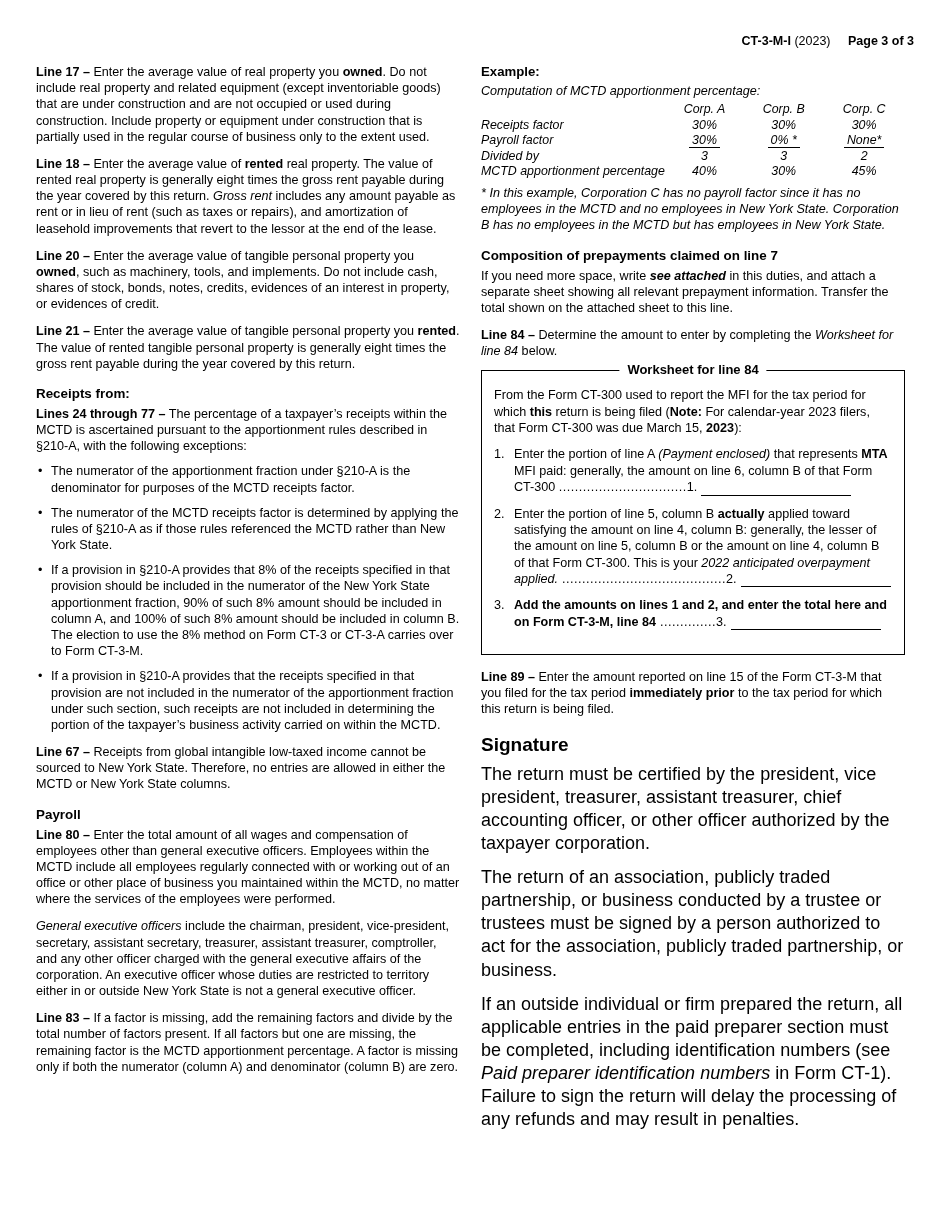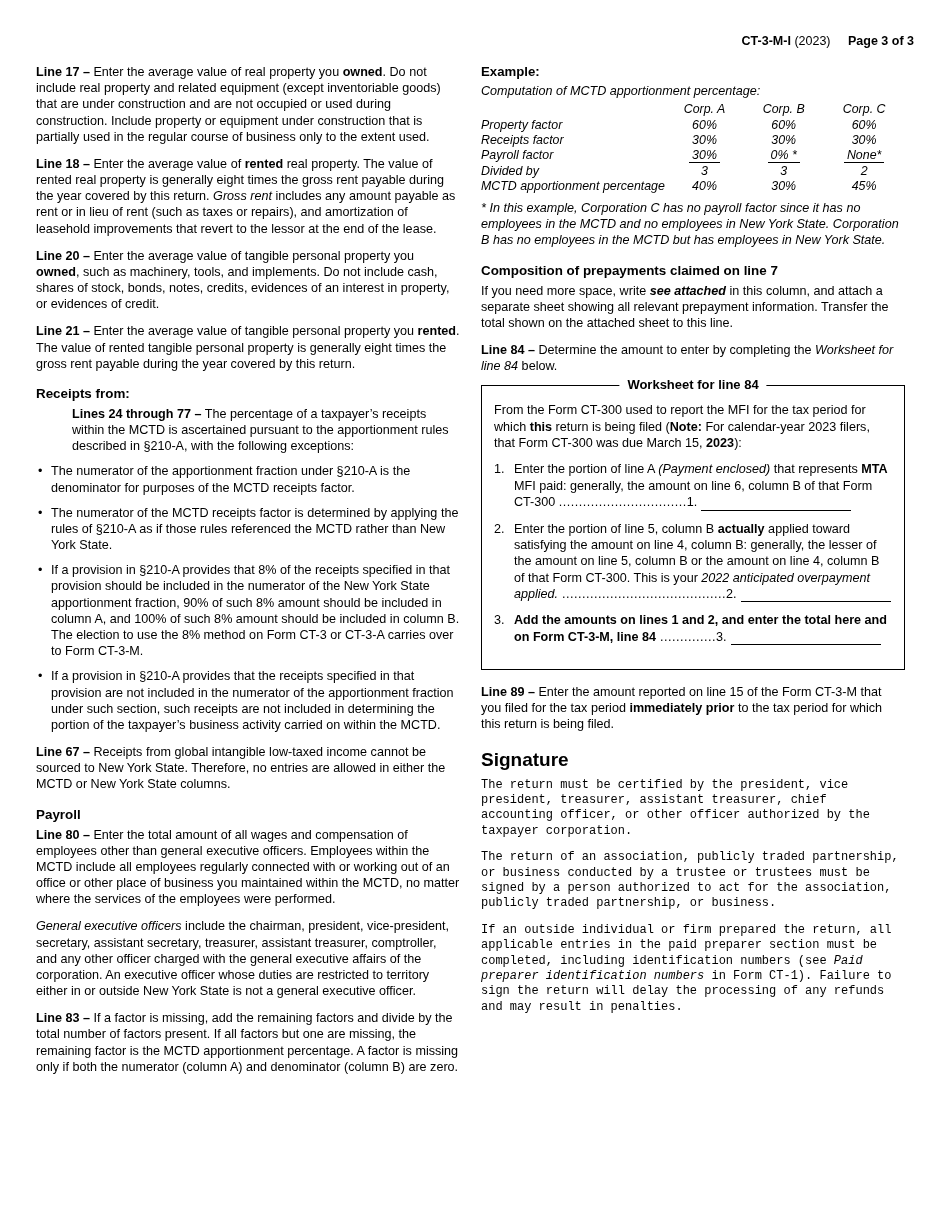--- a/index.html
+++ b/index.html
@@ -40,21 +40,21 @@
     align-items: flex-start;
   }
   .col {
     width: 424px;
   }
   p {
     margin: 0 0 11px 0;
     font-size: 12.6px;
     line-height: 1.285;
   }
-  .tight { margin-bottom: 9px; margin-left: 36px; }
+  .tight { margin-bottom: 9px; }
   b, .b { font-weight: bold; }
   i, .i { font-style: italic; }
   .sec-head {
     font-size: 13.4px;
     font-weight: bold;
     margin: 14px 0 5px 0;
   }
   .sec-head-lg {
     font-size: 19px;
     font-weight: bold;
@@ -168,21 +168,21 @@
   }
   .ws-fill {
     display: inline-block;
     border-bottom: 1px solid #000;
     width: 150px;
     margin-left: 4px;
     vertical-align: bottom;
     height: 13px;
   }
   .dots { letter-spacing: 0.5px; }
-  .sig-p { font-size: 12px; line-height: 1.285; margin: 0 0 11px 0; font-family: Liberation Mono, monospace; }
+  .sig-p { font-size: 18px; line-height: 1.285; margin: 0 0 11px 0; }
 </style>
 </head>
 <body>
 
 <div class="page">
 
   <div class="header">
     <span class="hdr-form">CT-3-M-I</span>
     <span>(2023)</span>
     <span class="hdr-page">Page 3 of 3</span>
@@ -233,26 +233,20 @@
         <thead>
           <tr>
             <th class="lbl"></th>
             <th>Corp. A</th>
             <th>Corp. B</th>
             <th>Corp. C</th>
           </tr>
         </thead>
         <tbody>
           <tr>
-            <td class="lbl">Property factor</td>
-            <td class="val">60%</td>
-            <td class="val">60%</td>
-            <td class="val">60%</td>
-          </tr>
-          <tr>
             <td class="lbl">Receipts factor</td>
             <td class="val">30%</td>
             <td class="val">30%</td>
             <td class="val">30%</td>
           </tr>
           <tr>
             <td class="lbl">Payroll factor</td>
             <td class="val"><span class="underline-cell">30%</span></td>
             <td class="val"><span class="underline-cell">0% *</span></td>
             <td class="val"><span class="underline-cell">None*</span></td>
@@ -269,21 +263,21 @@
             <td class="val">30%</td>
             <td class="val">45%</td>
           </tr>
         </tbody>
       </table>
 
       <div class="footnote">* In this example, Corporation C has no payroll factor since it has no employees in the MCTD and no employees in New York State. Corporation B has no employees in the MCTD but has employees in New York State.</div>
 
       <div class="sec-head">Composition of prepayments claimed on line 7</div>
 
-      <p><span>If you need more space, write </span><b><i>see attached</i></b><span> in this column, and attach a separate sheet showing all relevant prepayment information. Transfer the total shown on the attached sheet to this line.</span></p>
+      <p><span>If you need more space, write </span><b><i>see attached</i></b><span> in this duties, and attach a separate sheet showing all relevant prepayment information. Transfer the total shown on the attached sheet to this line.</span></p>
 
       <p><b>Line 84 –</b><span> Determine the amount to enter by completing the </span><i>Worksheet for line 84</i><span> below.</span></p>
 
       <div class="worksheet">
         <div class="worksheet-title">Worksheet for line 84</div>
 
         <div class="ws-intro"><span>From the Form CT-300 used to report the MFI for the tax period for which </span><b>this</b><span> return is being filed (</span><b>Note:</b><span> For calendar-year 2023 filers, that Form CT-300 was due March 15, </span><b>2023</b><span>):</span></div>
 
         <div class="ws-item">
           <div class="ws-num">1.</div>

